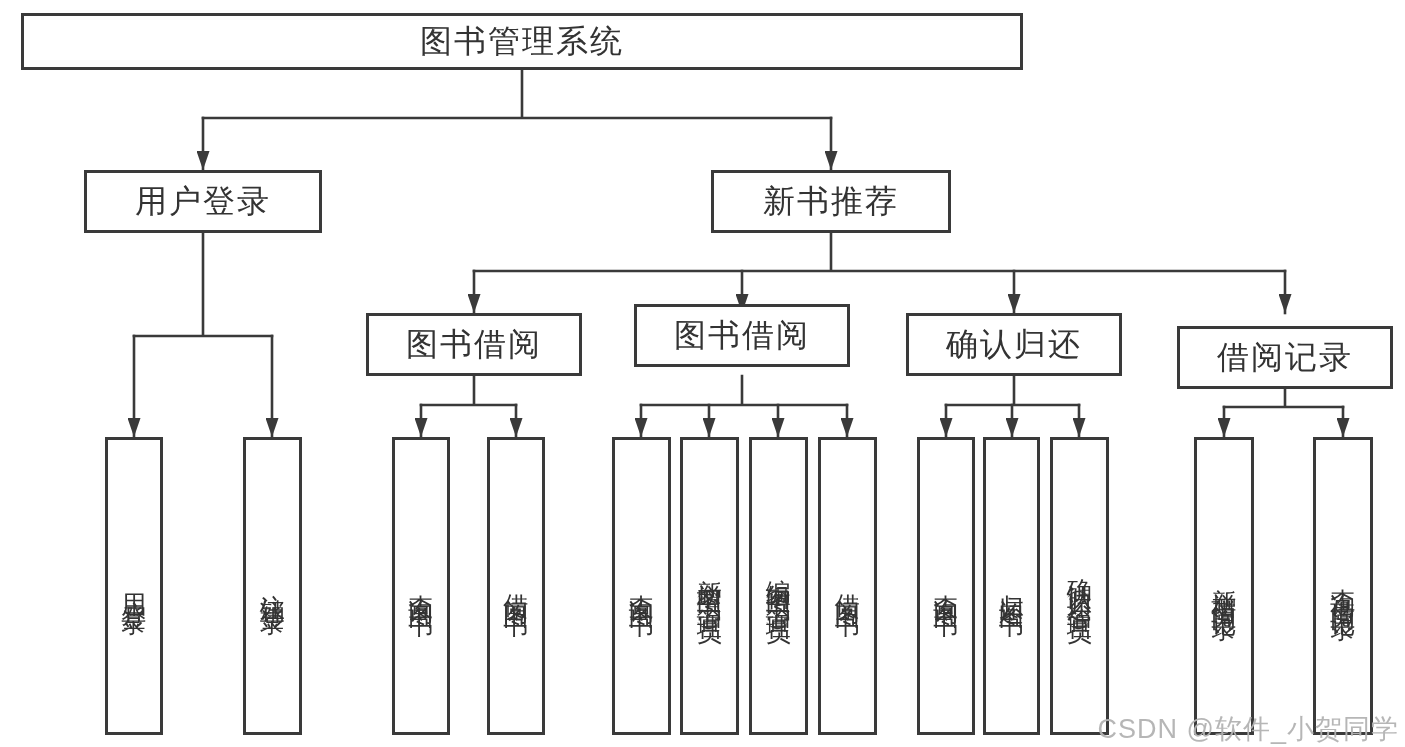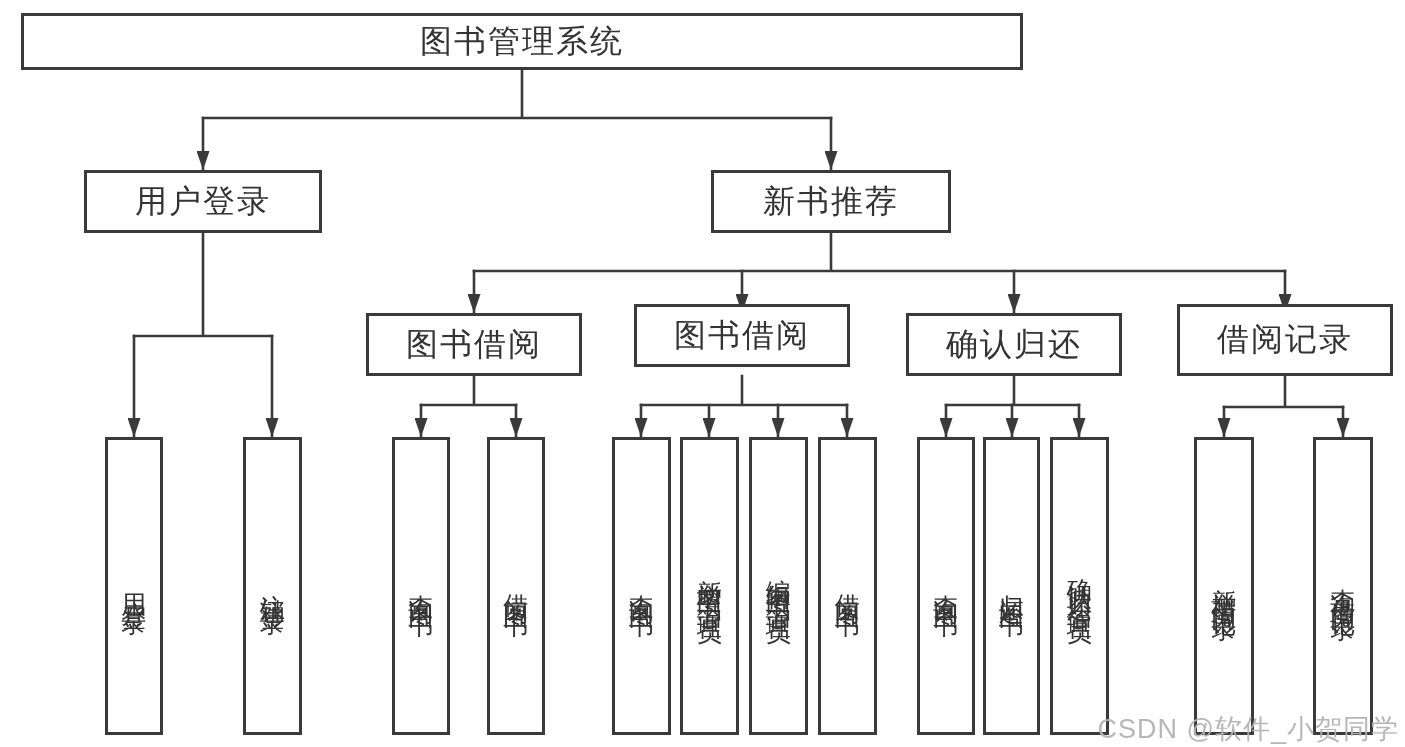--- a/index.html
+++ b/index.html
@@ -83,21 +83,21 @@
 
   <div class="node" style="left:366px;top:313px;width:216px;height:63px">
     <span>图书借阅</span>
   </div>
   <div class="node" style="left:634px;top:304px;width:216px;height:63px">
     <span>图书借阅</span>
   </div>
   <div class="node" style="left:906px;top:313px;width:216px;height:63px">
     <span>确认归还</span>
   </div>
-  <div class="node" style="left:1177px;top:304px;width:216px;height:72px">
+  <div class="node" style="left:1177px;top:326px;width:216px;height:63px">
     <span>借阅记录</span>
   </div>
 
   <div class="vnode" style="left:105px;top:437px;width:58px;height:298px">
     <span class="vtext">用户登录</span>
   </div>
   <div class="vnode" style="left:243px;top:437px;width:59px;height:298px">
     <span class="vtext">注销登录</span>
   </div>
 

